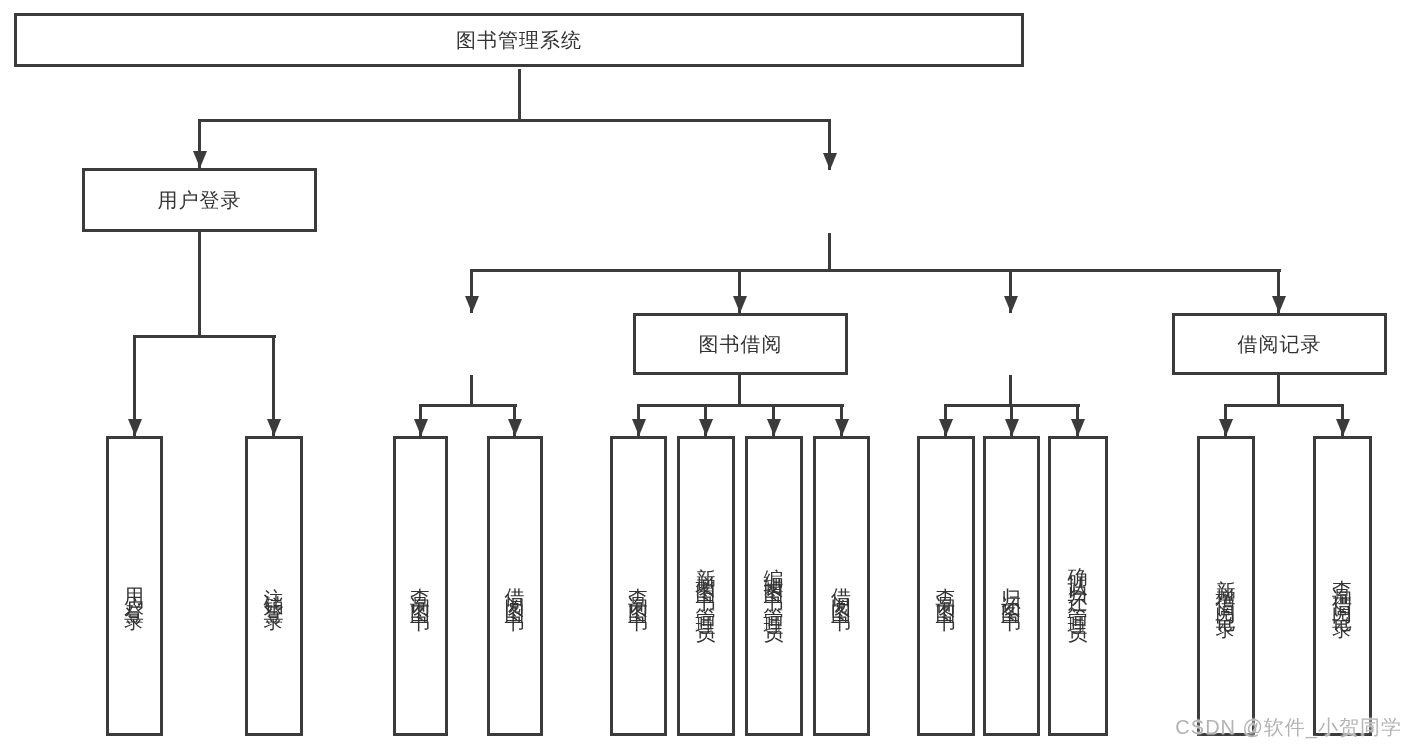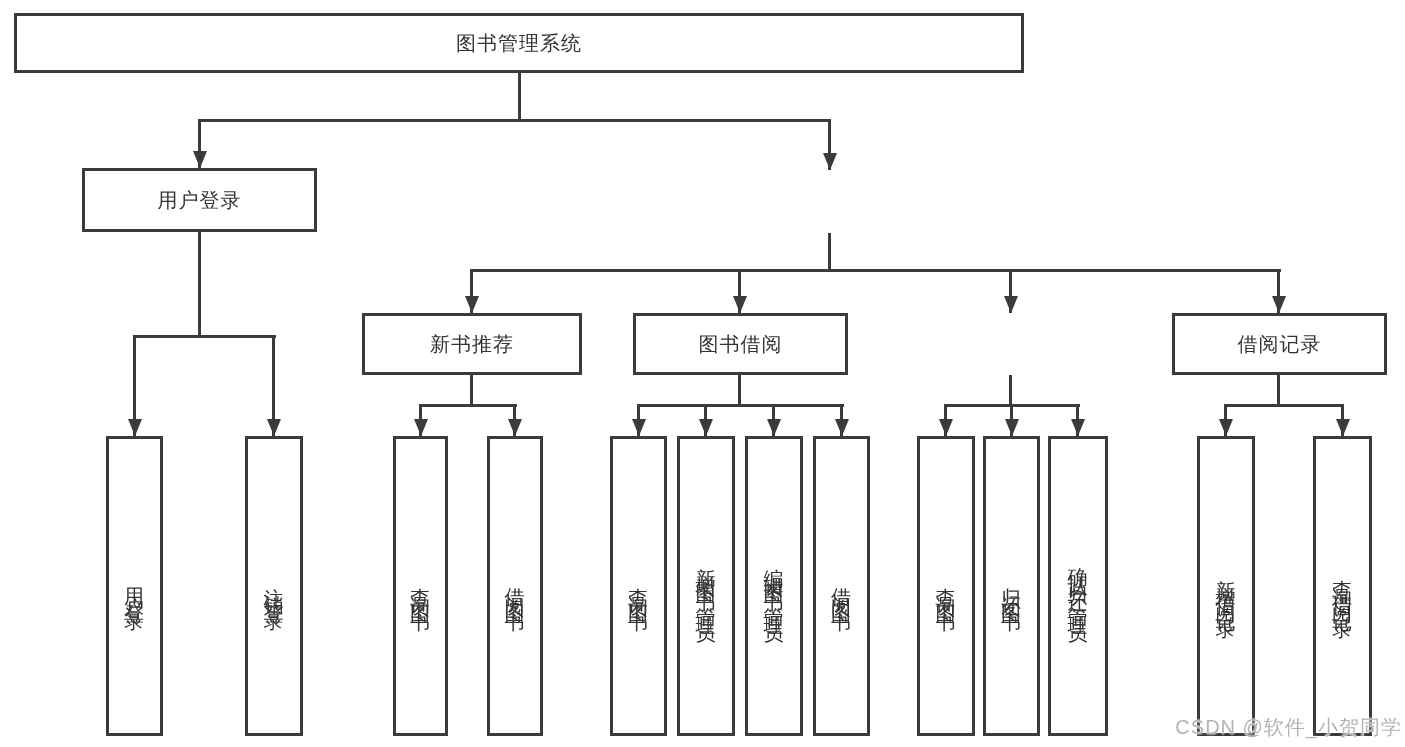--- a/index.html
+++ b/index.html
@@ -27,42 +27,41 @@
   .watermark{
     position:absolute;right:3px;top:714px;font-size:20px;color:#b3b3b3;z-index:5;
     text-shadow:0 0 2px #fff,0 0 2px #fff;letter-spacing:1px;text-align:right;
   }
 </style>
 </head>
 <body>
 
 <div id="canvas">
 
-  <div class="box" style="left:14px;top:13px;width:1010px;height:60px;">图书管理系统</div>
+  <div class="box" style="left:14px;top:13px;width:1010px;height:54px;">图书管理系统</div>
 
   <div class="vline" style="left:518px;top:69px;height:53px;"></div>
   <div class="hline" style="left:198px;top:119px;width:633px;"></div>
   <div class="arrow" style="left:198px;top:119px;height:49px;"></div>
   <div class="arrow" style="left:828px;top:119px;height:51px;"></div>
 
   <div class="box" style="left:82px;top:168px;width:235px;height:64px;">用户登录</div>
 
   <div class="vline" style="left:198px;top:232px;height:106px;"></div>
   <div class="hline" style="left:133px;top:335px;width:143px;"></div>
   <div class="arrow" style="left:133px;top:335px;height:101px;"></div>
   <div class="arrow" style="left:272px;top:335px;height:101px;"></div>
 
   <div class="vline" style="left:828px;top:233px;height:39px;"></div>
   <div class="hline" style="left:470px;top:269px;width:811px;"></div>
   <div class="arrow" style="left:470px;top:269px;height:44px;"></div>
   <div class="arrow" style="left:738px;top:269px;height:44px;"></div>
   <div class="arrow" style="left:1009px;top:269px;height:44px;"></div>
   <div class="arrow" style="left:1277px;top:269px;height:44px;"></div>
 
-  <div class="box" style="left:362px;top:313px;width:220px;height:62px;">新书推荐</div>
   <div class="box" style="left:633px;top:313px;width:215px;height:62px;">图书借阅</div>
   <div class="box" style="left:1172px;top:313px;width:215px;height:62px;">借阅记录</div>
 
   <div class="vline" style="left:470px;top:375px;height:32px;"></div>
   <div class="hline" style="left:419px;top:404px;width:98px;"></div>
   <div class="arrow" style="left:419px;top:404px;height:32px;"></div>
   <div class="arrow" style="left:513px;top:404px;height:32px;"></div>
 
   <div class="vline" style="left:738px;top:375px;height:32px;"></div>
   <div class="hline" style="left:637px;top:404px;width:207px;"></div>

